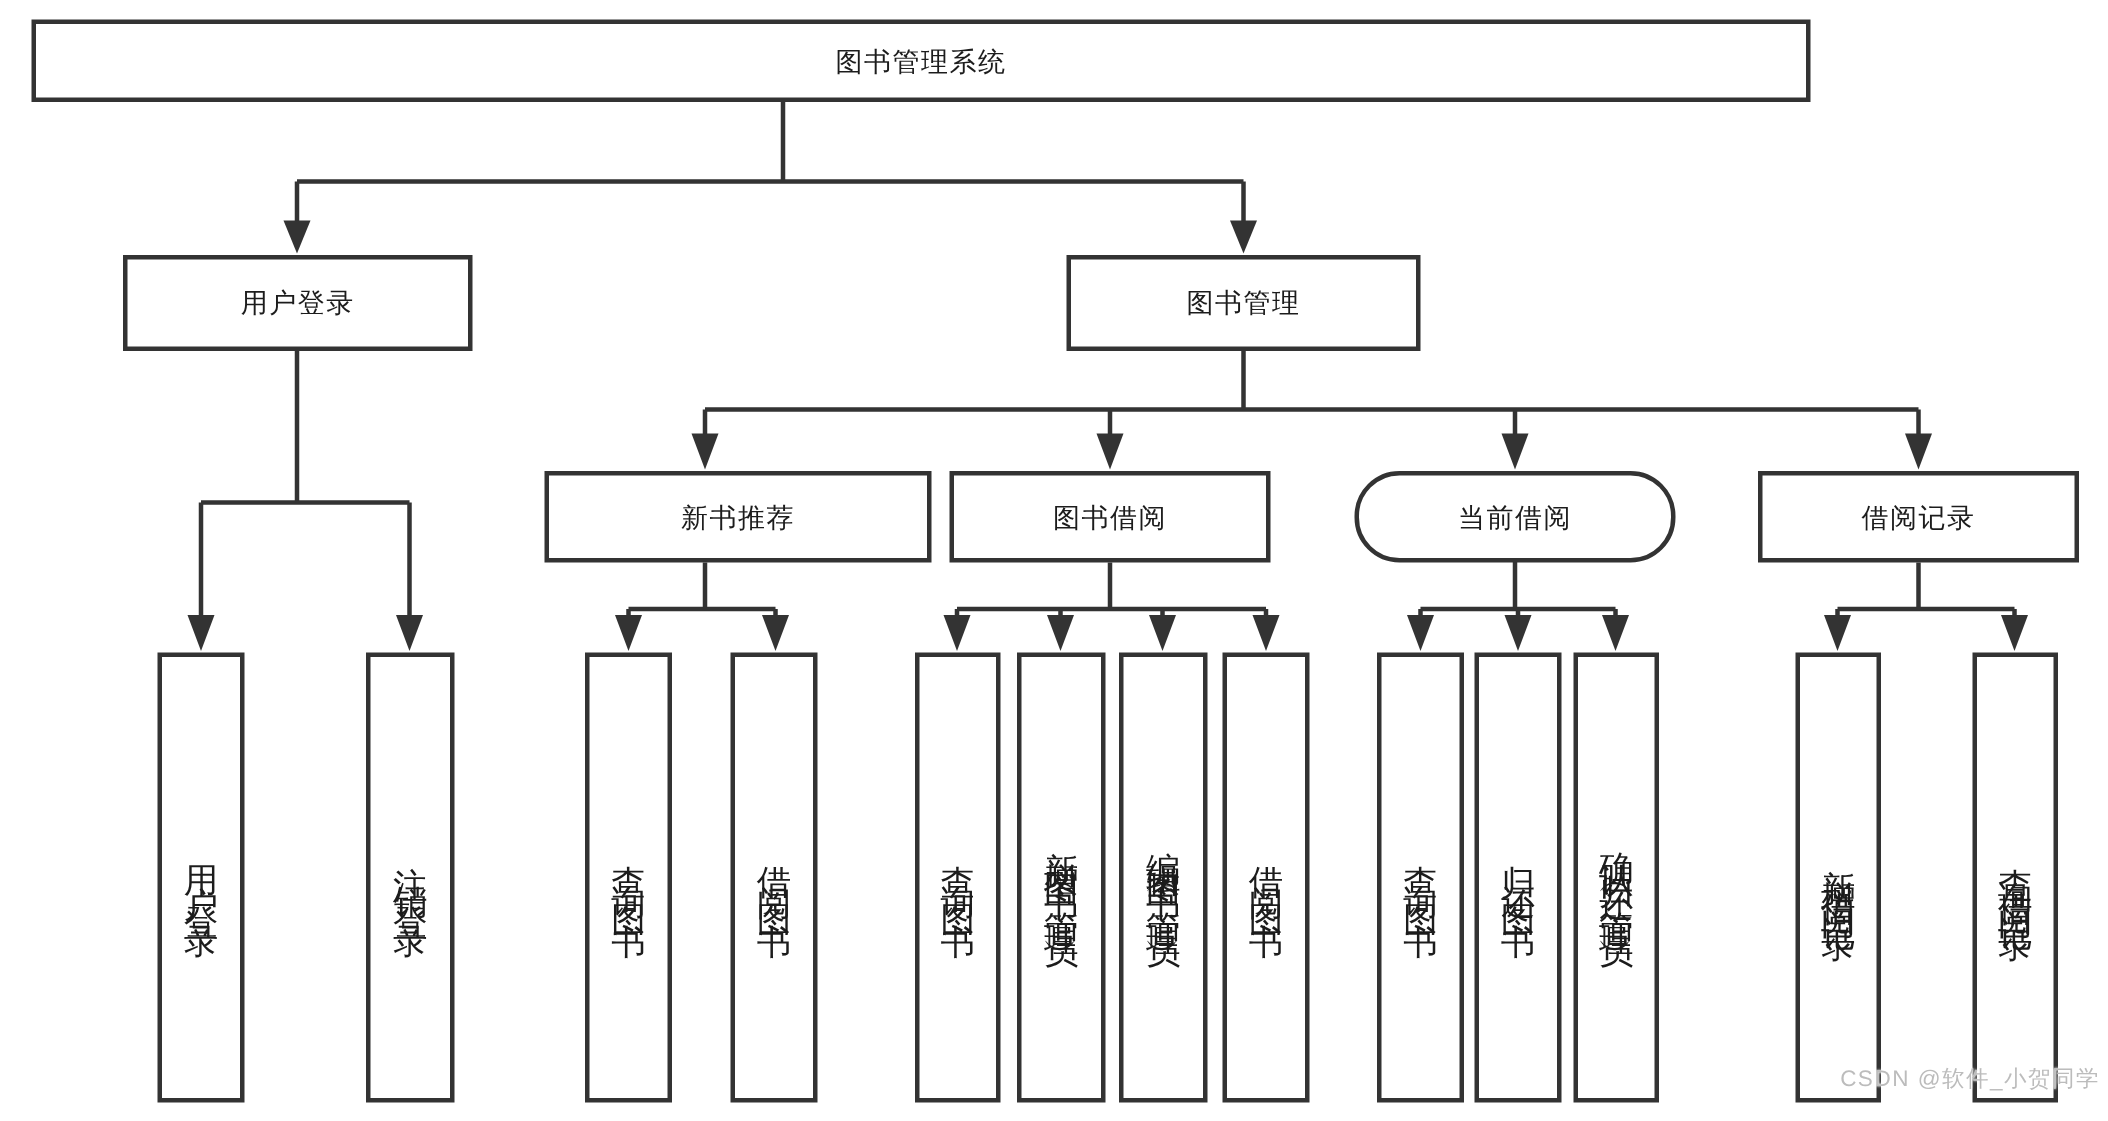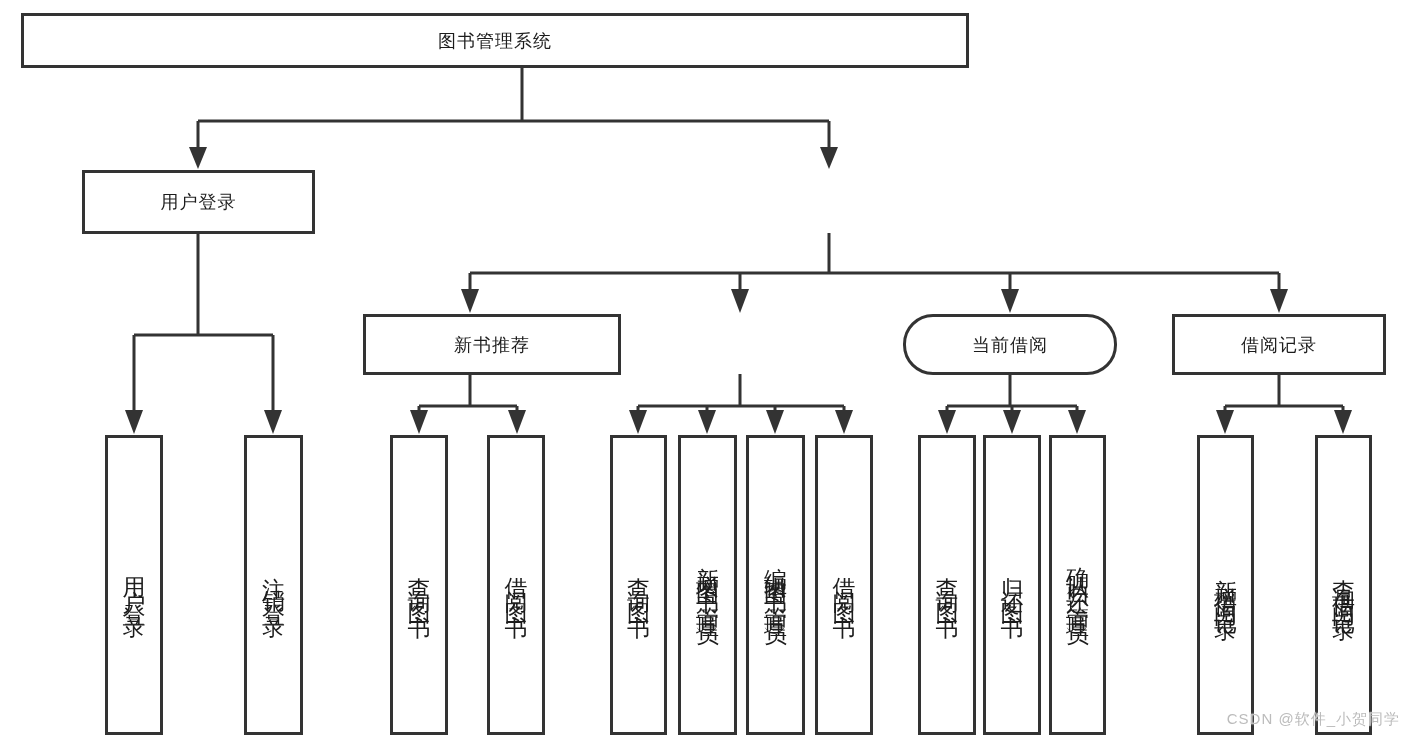--- a/index.html
+++ b/index.html
@@ -68,30 +68,36 @@
       <polygon points="766,410 784,410 775,434"></polygon>
       <polygon points="835,410 853,410 844,434"></polygon>
       <polygon points="938,410 956,410 947,434"></polygon>
       <polygon points="1003,410 1021,410 1012,434"></polygon>
       <polygon points="1068,410 1086,410 1077,434"></polygon>
       <polygon points="1216,410 1234,410 1225,434"></polygon>
       <polygon points="1334,410 1352,410 1343,434"></polygon>
     </g>
   </svg>
 
-  <div class="node hnode" style="left:21px;top:13px;width:948px;height:55px;">
+  <div class="node hnode" style="left:21px;top:13px;width:1186px;height:55px;">
     <span>图书管理系统</span>
   </div>
 
   <div class="node hnode" style="left:82px;top:170px;width:233px;height:64px;">
     <span>用户登录</span>
   </div>
+  <div class="node hnode" style="left:711px;top:170px;width:236px;height:64px;">
+    <span>图书管理</span>
+  </div>
 
   <div class="node hnode" style="left:363px;top:314px;width:258px;height:61px;">
     <span>新书推荐</span>
+  </div>
+  <div class="node hnode" style="left:633px;top:314px;width:214px;height:61px;">
+    <span>图书借阅</span>
   </div>
   <div class="node hnode" style="left:903px;top:314px;width:214px;height:61px;border-radius:30px;">
     <span>当前借阅</span>
   </div>
   <div class="node hnode" style="left:1172px;top:314px;width:214px;height:61px;">
     <span>借阅记录</span>
   </div>
 
   <div class="node vnode" style="left:105px;top:435px;width:58px;height:300px;">
     <span class="vtext" style="letter-spacing: 13px;">用户登录</span>

